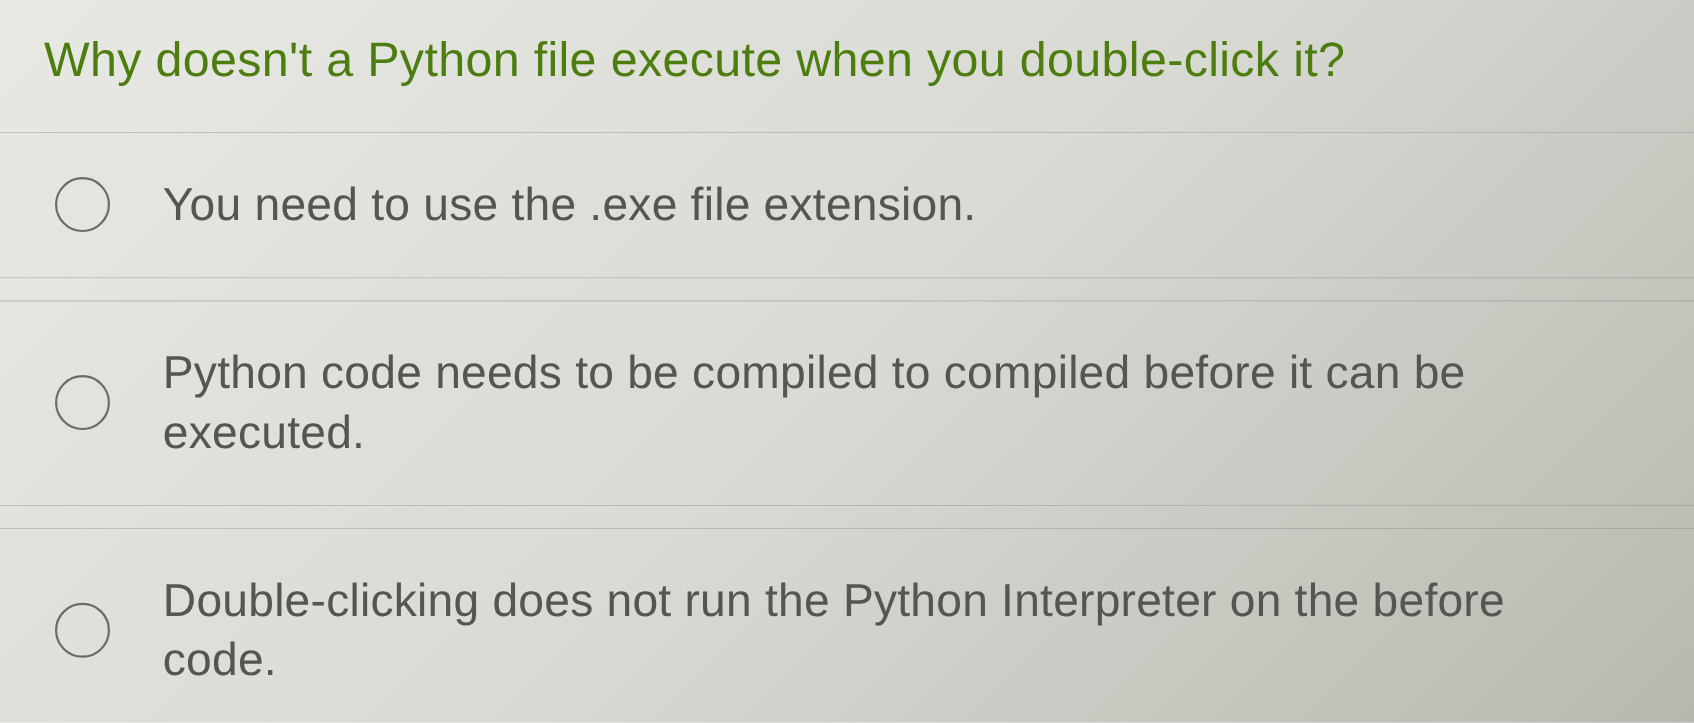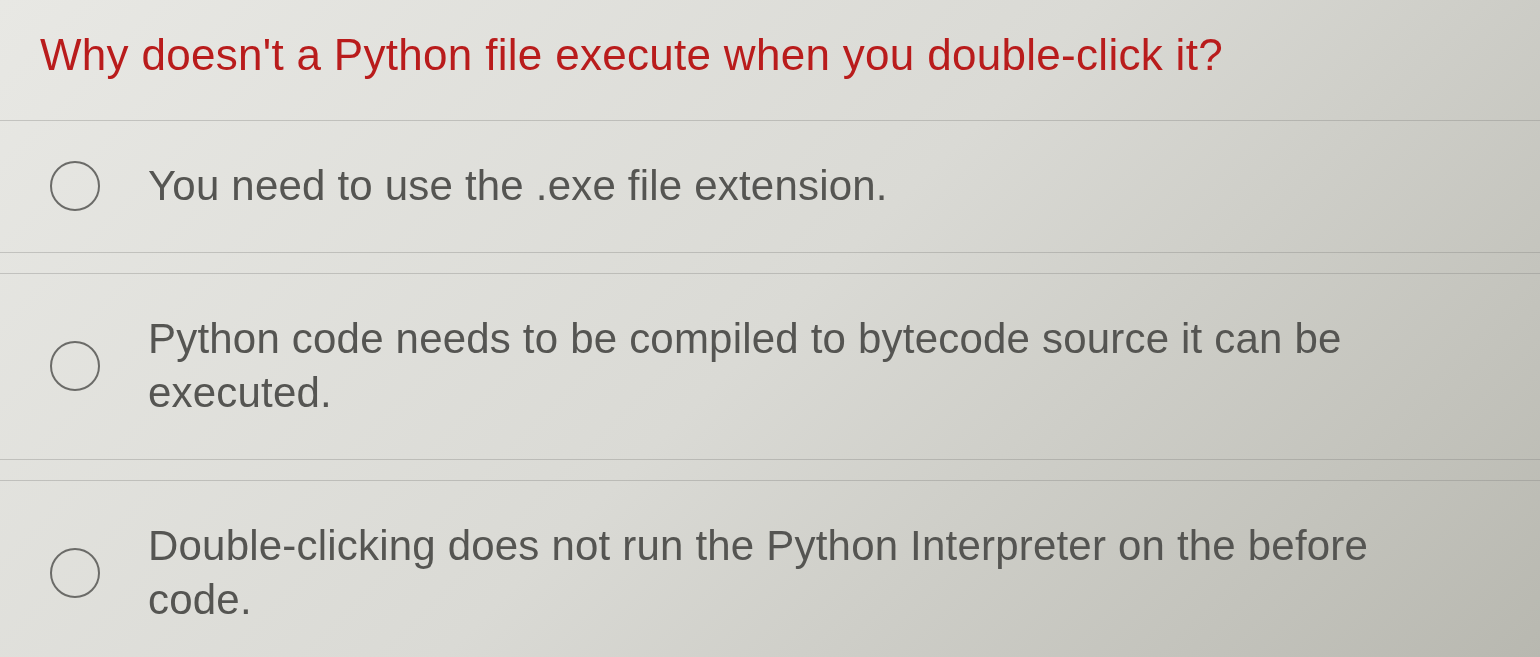--- a/index.html
+++ b/index.html
@@ -16,21 +16,21 @@
       padding: 0;
       overflow: hidden;
     }
     .question-container {
       width: 100%;
       height: 100%;
     }
     .question-text {
       font-size: 44px;
       font-weight: 300;
-      color: #b91c1c;
+      color: #4d7c0f;
       padding: 30px 40px 40px 40px;
       letter-spacing: 0.3px;
     }
     .options-list {
       display: flex;
       flex-direction: column;
     }
     .option-row {
       display: flex;
       align-items: center;
@@ -65,21 +65,21 @@
 
   <div class="options-list">
 
     <div class="option-row">
       <div class="radio-circle"></div>
       <div class="option-text">You need to use the .exe file extension.</div>
     </div>
 
     <div class="option-row">
       <div class="radio-circle"></div>
-      <div class="option-text">Python code needs to be compiled to bytecode source it can be executed.</div>
+      <div class="option-text">Python code needs to be compiled to compiled before it can be executed.</div>
     </div>
 
     <div class="option-row">
       <div class="radio-circle"></div>
       <div class="option-text">Double-clicking does not run the Python Interpreter on the before code.</div>
     </div>
 
   </div>
 </div>
 

